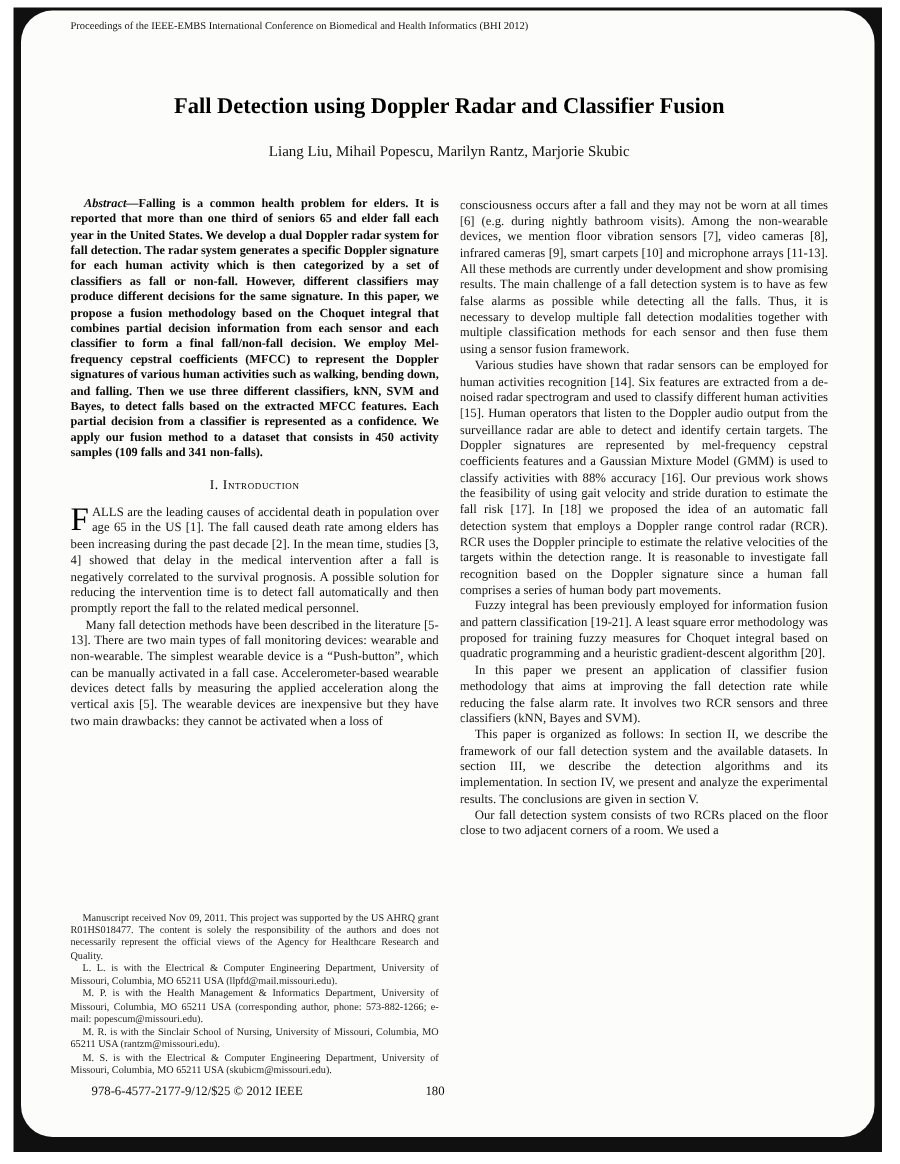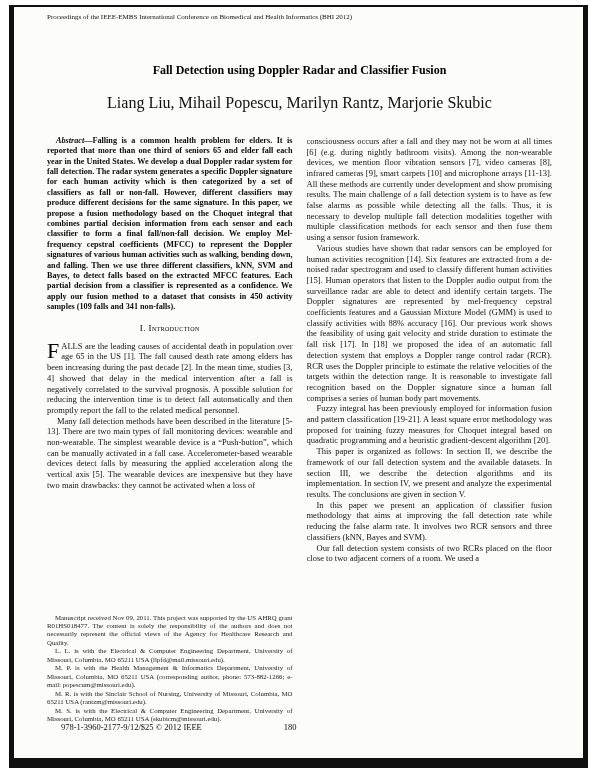--- a/index.html
+++ b/index.html
@@ -5,27 +5,27 @@
   html,body{margin:0;padding:0;}
   body{
     width:600px;height:776px;background:#f4f4f2;position:relative;
     font-family:"Liberation Serif","DejaVu Serif",serif;color:#181818;
     -webkit-font-smoothing:antialiased;
   }
   .scan{position:absolute;inset:0;background:#ffffff;}
   .frame{position:absolute;left:9px;right:12px;top:5px;bottom:8px;background:#101010;}
   .page{
     position:absolute;left:14px;right:17px;top:7px;bottom:18px;
-    background:#fcfcfa;padding:6px 31px 8px 33px;box-sizing:border-box;overflow:hidden;
+    background:#fcfcfa;padding:6px 31px 8px 33px;box-sizing:border-box;overflow:hidden;border-radius:21px;
   }
   .hdr{font-size:7px;line-height:1.4;color:#111;}
   .title{
-    font-size:12px;font-weight:bold;text-align:center;margin:40px 0 0 0;color:#000;
+    font-size:15px;font-weight:bold;text-align:center;margin:40px 0 0 0;color:#000;
   }
-  .authors{font-size:16px;text-align:center;margin-top:16px;color:#111;}
+  .authors{font-size:10px;text-align:center;margin-top:16px;color:#111;}
   .cols{display:flex;gap:14px;margin-top:24px;height:588px;overflow:hidden;}
   .col{flex:1 1 0;min-width:0;overflow:hidden;}
   .col.left{display:flex;flex-direction:column;}
   p{margin:0;}
   .abstract{
     font-size:8.2px;font-weight:bold;line-height:1.27;text-align:justify;
     text-indent:9px;color:#0b0b0b;
   }
   .ab-label{font-style:italic;}
   .sec{
@@ -84,26 +84,26 @@
           <p>M. P. is with the Health Management &amp; Informatics Department, University of Missouri, Columbia, MO 65211 USA (corresponding author, phone: 573-882-1266; e-mail: popescum@missouri.edu).</p>
           <p>M. R. is with the Sinclair School of Nursing, University of Missouri, Columbia, MO 65211 USA (rantzm@missouri.edu).</p>
           <p>M. S. is with the Electrical &amp; Computer Engineering Department, University of Missouri, Columbia, MO 65211 USA (skubicm@missouri.edu).</p>
         </div>
       </div>
 
       <div class="col">
         <p class="body-p noindent">consciousness occurs after a fall and they may not be worn at all times [6] (e.g. during nightly bathroom visits). Among the non-wearable devices, we mention floor vibration sensors [7], video cameras [8], infrared cameras [9], smart carpets [10] and microphone arrays [11-13]. All these methods are currently under development and show promising results. The main challenge of a fall detection system is to have as few false alarms as possible while detecting all the falls. Thus, it is necessary to develop multiple fall detection modalities together with multiple classification methods for each sensor and then fuse them using a sensor fusion framework.</p>
         <p class="body-p">Various studies have shown that radar sensors can be employed for human activities recognition [14]. Six features are extracted from a de-noised radar spectrogram and used to classify different human activities [15]. Human operators that listen to the Doppler audio output from the surveillance radar are able to detect and identify certain targets. The Doppler signatures are represented by mel-frequency cepstral coefficients features and a Gaussian Mixture Model (GMM) is used to classify activities with 88% accuracy [16]. Our previous work shows the feasibility of using gait velocity and stride duration to estimate the fall risk [17]. In [18] we proposed the idea of an automatic fall detection system that employs a Doppler range control radar (RCR). RCR uses the Doppler principle to estimate the relative velocities of the targets within the detection range. It is reasonable to investigate fall recognition based on the Doppler signature since a human fall comprises a series of human body part movements.</p>
         <p class="body-p">Fuzzy integral has been previously employed for information fusion and pattern classification [19-21]. A least square error methodology was proposed for training fuzzy measures for Choquet integral based on quadratic programming and a heuristic gradient-descent algorithm [20].</p>
+        <p class="body-p">In this paper we present an application of classifier fusion methodology that aims at improving the fall detection rate while reducing the false alarm rate. It involves two RCR sensors and three classifiers (kNN, Bayes and SVM).</p>
         <p class="body-p">This paper is organized as follows: In section II, we describe the framework of our fall detection system and the available datasets. In section III, we describe the detection algorithms and its implementation. In section IV, we present and analyze the experimental results. The conclusions are given in section V.</p>
-        <p class="body-p">In this paper we present an application of classifier fusion methodology that aims at improving the fall detection rate while reducing the false alarm rate. It involves two RCR sensors and three classifiers (kNN, Bayes and SVM).</p>
         <p class="body-p">Our fall detection system consists of two RCRs placed on the floor close to two adjacent corners of a room. We used a</p>
       </div>
 
     </div>
 
     <div class="footer">
       <span class="f-page">180</span>
-      <span class="f-left">978-1-3960-2177-9/12/$25 © 2012 IEEE</span>
+      <span class="f-left">978-6-4577-2177-9/12/$25 © 2012 IEEE</span>
     </div>
 
   </div>
 </div>
 
 </body></html>

